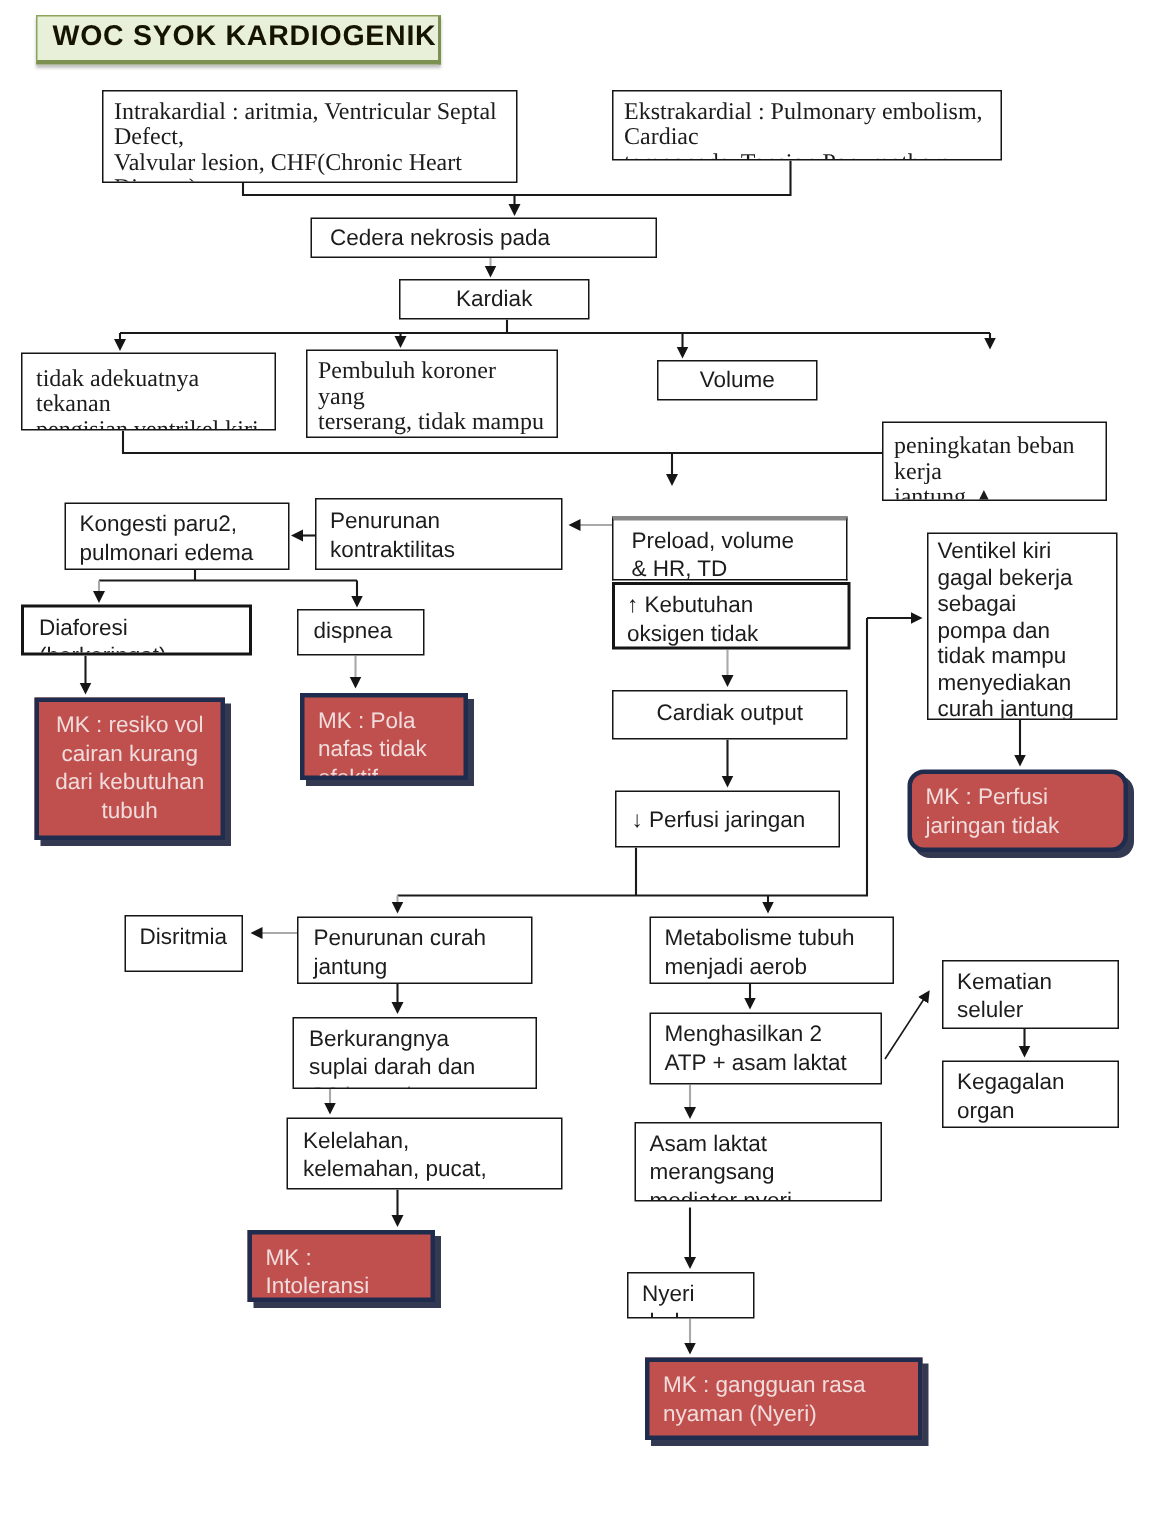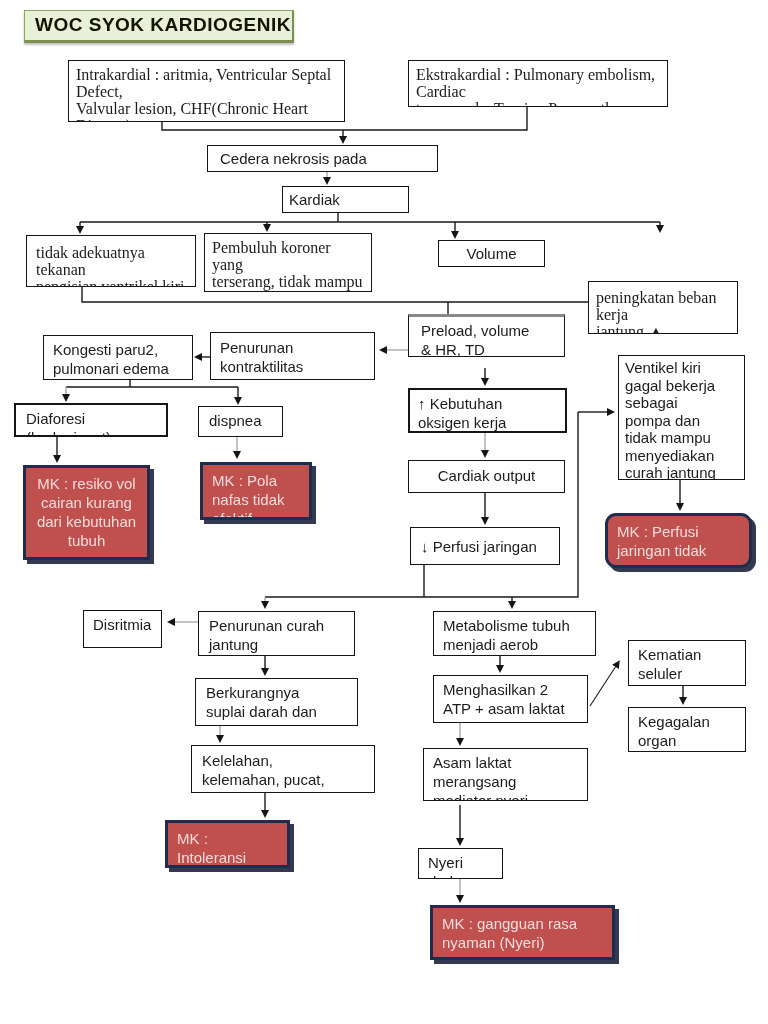--- a/index.html
+++ b/index.html
@@ -17,26 +17,26 @@
       color:#f0dcdc;box-shadow:4px 4px 0 rgba(28,35,62,.9);line-height:19px;padding:6px 9px;}
   .title-box{position:absolute;left:24px;top:10px;width:270px;height:33px;box-sizing:border-box;
       background:var(--title-fill,#e9f0da);border:1px solid var(--title-border,#8ca45c);
       border-right:2px solid #7c9150;border-bottom:3px solid #7c9150;
       font-weight:bold;font-size:19px;line-height:28px;letter-spacing:.5px;color:#141400;
       padding-left:10px;box-shadow:0 2px 2px rgba(0,0,0,.25);}
   
   .b-intra{left:68px;top:60px;width:277px;height:62px;}
   .b-ekstra{left:408px;top:60px;width:260px;height:47px;}
   .b-cedera{left:207px;top:145px;width:231px;height:27px;padding:3px 0 0 12px;}
-  .b-kardiak{left:282px;top:186px;width:127px;height:27px;padding-top:3px;}
-  .b-adekuat{left:14px;top:235px;width:170px;height:52px;padding-top:8px;padding-left:9px;margin-left:12px;}
+  .b-kardiak{left:266px;top:186px;width:127px;height:27px;text-align:center;padding-top:3px;}
+  .b-adekuat{left:14px;top:235px;width:170px;height:52px;padding-top:8px;padding-left:9px;}
   .b-pembuluh{left:204px;top:233px;width:168px;height:59px;}
   .b-volume{left:438px;top:240px;width:107px;height:27px;text-align:center;padding-top:3px;}
   .b-beban{left:588px;top:234px;width:150px;height:53px;padding-top:7px;margin-top:47px;}
-  .b-preload{left:408px;top:314px;width:157px;height:43px;padding-left:12px;border-top:3px solid #888;}
+  .b-preload{left:408px;top:344px;width:157px;height:43px;padding-left:12px;border-top:3px solid #888;}
   .b-pk{left:210px;top:332px;width:165px;height:48px;padding-top:5px;padding-left:9px;}
   .b-kongesti{left:43px;top:335px;width:150px;height:45px;padding-top:4px;padding-left:9px;}
   .b-diaforesi{left:14px;top:403px;width:154px;height:34px;border-width:2px;padding-left:10px;}
   .b-dispnea{left:198px;top:406px;width:85px;height:31px;padding-left:10px;padding-top:4px;}
   .b-kebutuhan{left:408px;top:388px;width:159px;height:45px;border-width:2px;padding-left:8px;}
   .b-cardiako{left:408px;top:460px;width:157px;height:33px;text-align:center;padding-top:5px;}
   .b-perfusi{left:410px;top:527px;width:150px;height:38px;padding-top:9px;padding-left:10px;}
   .b-ventikel{left:618px;top:355px;width:127px;height:125px;padding:3px 6px;line-height:17.5px;}
   .b-disritmia{left:83px;top:610px;width:79px;height:38px;padding-left:9px;}
   .b-pcj{left:198px;top:611px;width:157px;height:45px;padding-left:10px;padding-top:4px;}
@@ -135,21 +135,21 @@
   <div class="bx b-preload">Preload, volume
 &amp; HR, TD</div>
   <div class="bx b-pk">Penurunan
 kontraktilitas</div>
   <div class="bx b-kongesti">Kongesti paru2,
 pulmonari edema</div>
   <div class="bx b-diaforesi">Diaforesi
 (berkeringat)</div>
   <div class="bx b-dispnea">dispnea</div>
   <div class="bx b-kebutuhan">↑ Kebutuhan
-oksigen kerja</div>
+oksigen tidak</div>
   <div class="bx b-cardiako">Cardiak output</div>
   <div class="bx b-perfusi">↓ Perfusi jaringan</div>
   <div class="bx b-ventikel">Ventikel kiri
 gagal bekerja
 sebagai
 pompa dan
 tidak mampu
 menyediakan
 curah jantung</div>
   <div class="bx b-disritmia">Disritmia</div>

